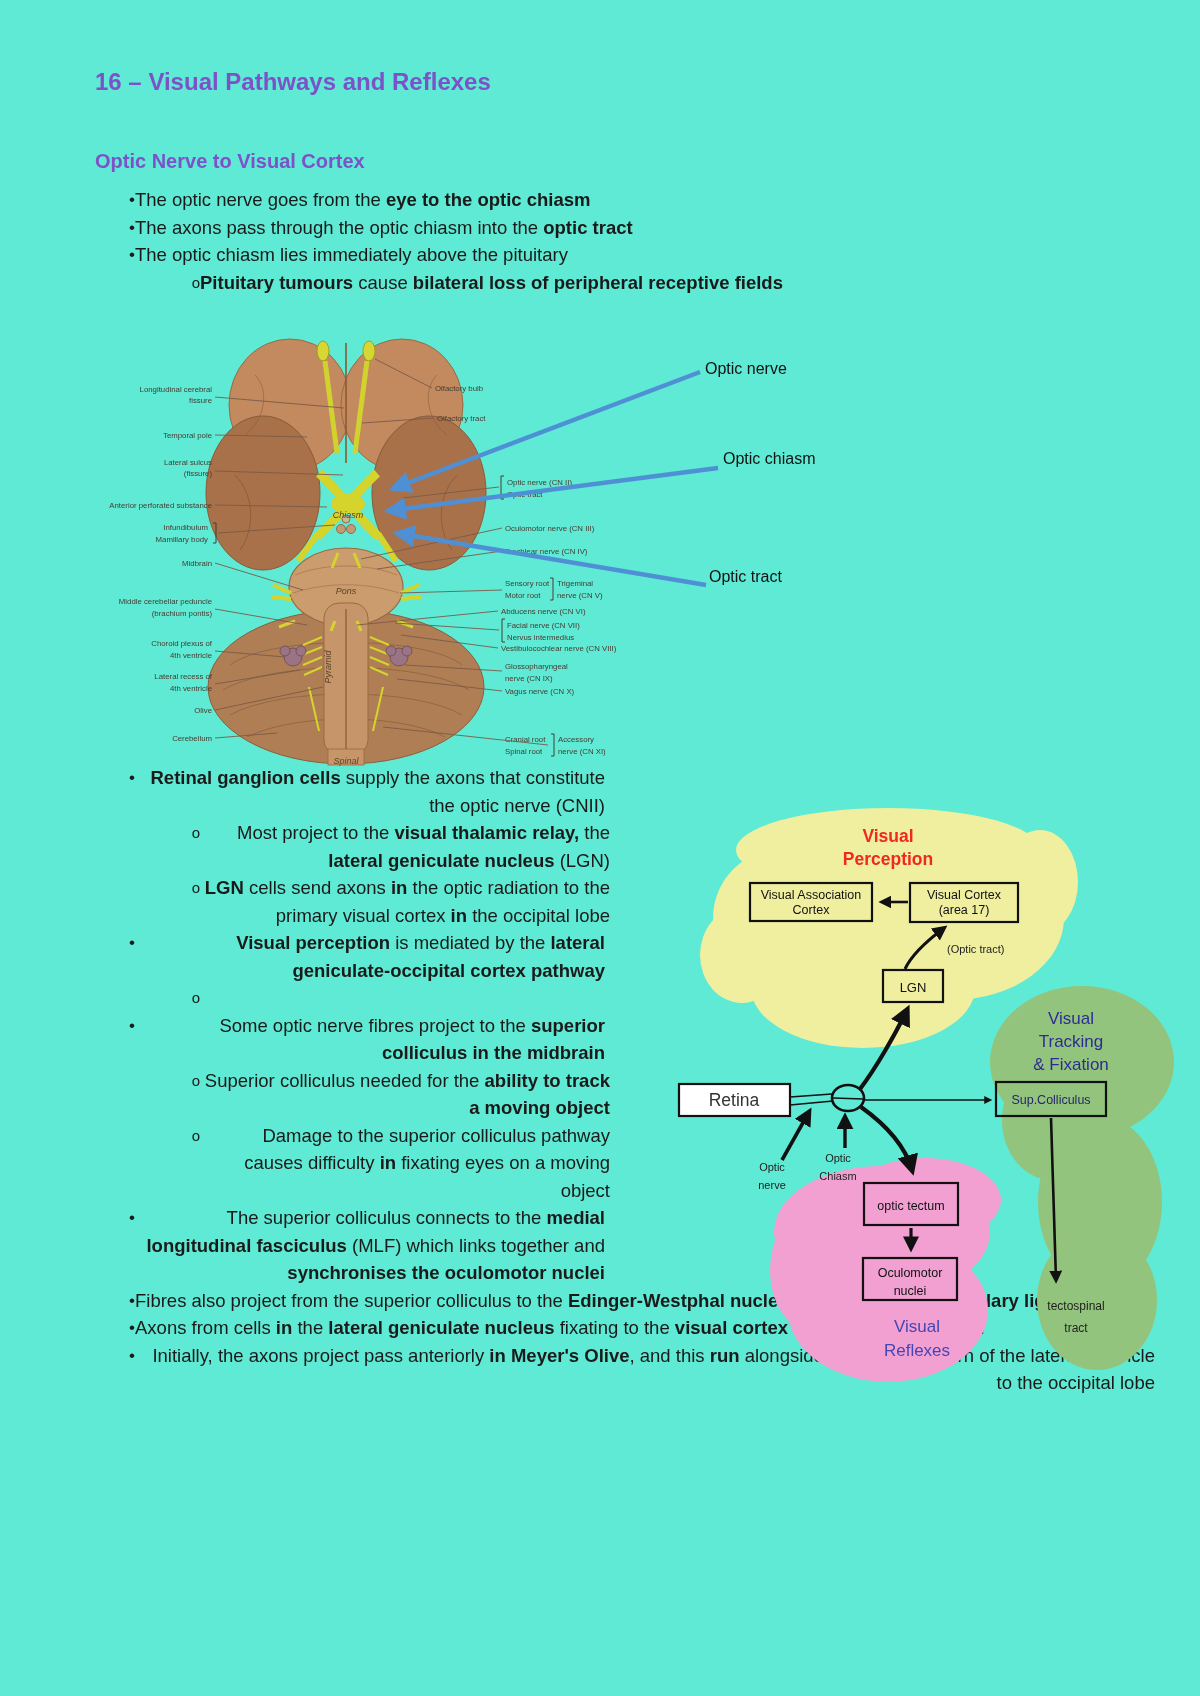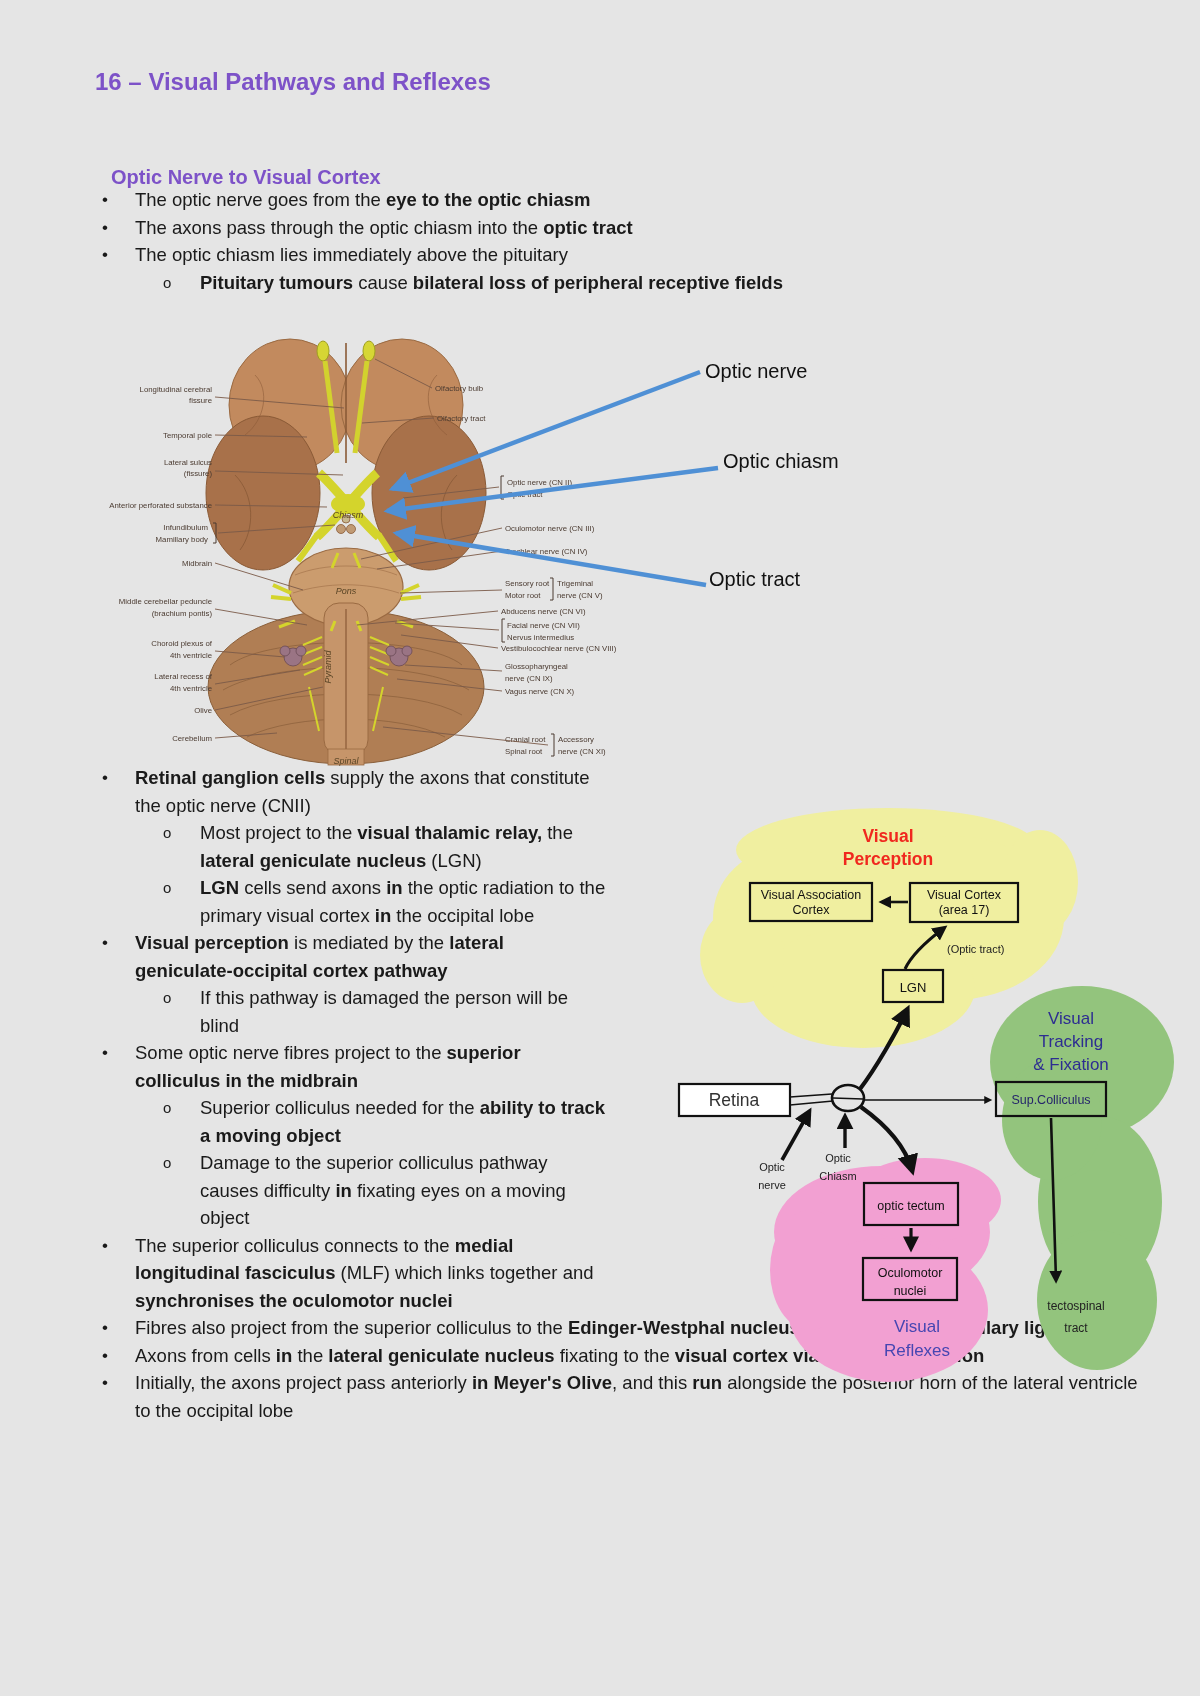--- a/index.html
+++ b/index.html
@@ -1,33 +1,33 @@
 <!DOCTYPE html>
 <html><head>
 <meta charset="utf-8">
 <style>
   html,body{margin:0;padding:0;background:#ffffff;}
-  .page{position:relative;width:1200px;height:1696px;background:#e5e5e5;overflow:hidden;
-        font-family:"Liberation Sans",sans-serif;color:#1a1a1a;}
+  .page{position:relative;width:1200px;height:1696px;background:#5eead4;overflow:hidden;
+        font-family:"Liberation Sans",sans-serif;color:#1a1a1a;text-align:right;}
   h1.title{position:absolute;left:95px;top:68px;margin:0;font-size:24px;font-weight:bold;color:#7d52c8;}
-  h2.section{position:absolute;left:95px;top:150px;margin:16px;font-size:20px;font-weight:bold;color:#7d52c8;}
+  h2.section{position:absolute;left:95px;top:150px;margin:0;font-size:20px;font-weight:bold;color:#7d52c8;}
   .bullets{position:absolute;left:95px;}
   #bullets-top{top:186px;width:1050px;}
   #bullets-main{top:764px;width:1060px;}
   .bullet{display:flex;font-size:18.5px;line-height:27.5px;color:#1a1a1a;}
   .bullet .marker{flex:0 0 auto;}
   .l1 .marker{width:33px;padding-left:7px;font-size:17px;}
   .l2{padding-left:68px;}
   .l2 .marker{width:37px;font-size:15px;}
   .txt{flex:0 1 auto;}
   #bullets-main .l1 .txt{max-width:470px;}
   #bullets-main .l2 .txt{max-width:410px;}
   #bullets-main .wide .txt{max-width:1030px;}
   .b{font-weight:bold;margin-top:32px;}
-  .callout-label{position:absolute;font-size:20px;color:#111;}
+  .callout-label{position:absolute;font-size:16px;color:#111;}
   #co-nerve{left:705px;top:360px;}
   #co-chiasm{left:723px;top:450px;}
   #co-tract{left:709px;top:568px;}
   svg text{font-family:"Liberation Sans",sans-serif;}
   .flabel{font-size:7.8px;fill:#4a3a30;}
   .fcenter{font-size:9px;fill:#5a4526;font-style:italic;}
   .leader{stroke:#7a5a48;stroke-width:0.9;fill:none;}
   .bracket{stroke:#4a3a30;stroke-width:1;fill:none;}
   .fp{font-size:17.5px;font-weight:bold;fill:#f0281e;}
   .ftrack{font-size:17px;fill:#2d2d91;}
@@ -76,21 +76,20 @@
       <div class="bullet l2">
         <span class="marker">o</span>
         <span class="txt"><span class="b">LGN</span><span> cells send axons </span><span class="b">in</span><span> the optic radiation to the primary visual cortex </span><span class="b">in</span><span> the occipital lobe</span></span>
       </div>
       <div class="bullet l1">
         <span class="marker">•</span>
         <span class="txt"><span class="b">Visual perception</span><span> is mediated by the </span><span class="b">lateral geniculate-occipital cortex pathway</span></span>
       </div>
       <div class="bullet l2">
         <span class="marker">o</span>
-        <span class="txt"><span>If this pathway is damaged the person will be blind</span></span>
       </div>
       <div class="bullet l1">
         <span class="marker">•</span>
         <span class="txt"><span>Some optic nerve fibres project to the </span><span class="b">superior colliculus in the midbrain</span></span>
       </div>
       <div class="bullet l2">
         <span class="marker">o</span>
         <span class="txt"><span>Superior colliculus needed for the </span><span class="b">ability to track a moving object</span></span>
       </div>
       <div class="bullet l2">

